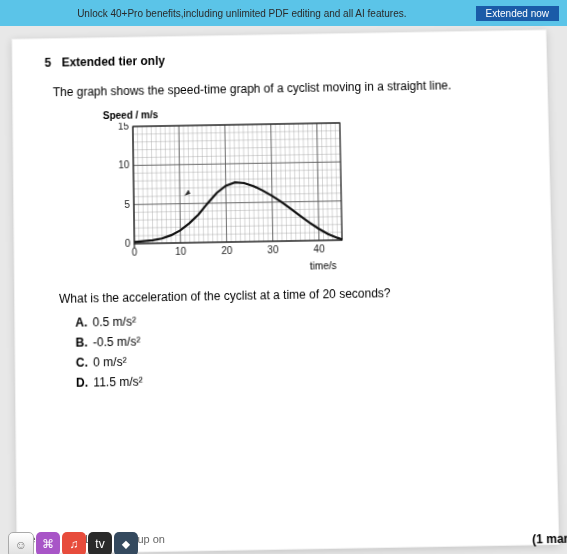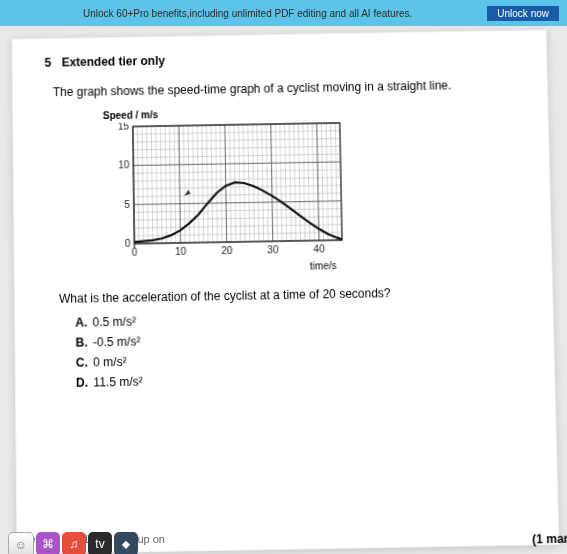--- a/index.html
+++ b/index.html
@@ -27,22 +27,22 @@
 .i2{background:#a855c7}
 .i3{background:#e74c3c}
 .i4{background:#2a2a2a}
 .i5{background:#34495e}
 svg{display:block}
 </style>
 </head>
 <body>
 
 <div class="banner">
-  <span class="banner-text">Unlock 60+Pro benefits,including unlimited PDF editing and all AI features.</span>
-  <span class="upgrade-btn">Unlock now</span>
+  <span class="banner-text">Unlock 40+Pro benefits,including unlimited PDF editing and all AI features.</span>
+  <span class="upgrade-btn">Extended now</span>
 </div>
 
 <div class="page">
   <div>
     <span class="qnum">5</span>
     <span class="qtitle">Extended tier only</span>
   </div>
   <div class="intro">The graph shows the speed-time graph of a cyclist moving in a straight line.</div>
 
   <div class="chart-wrap">

